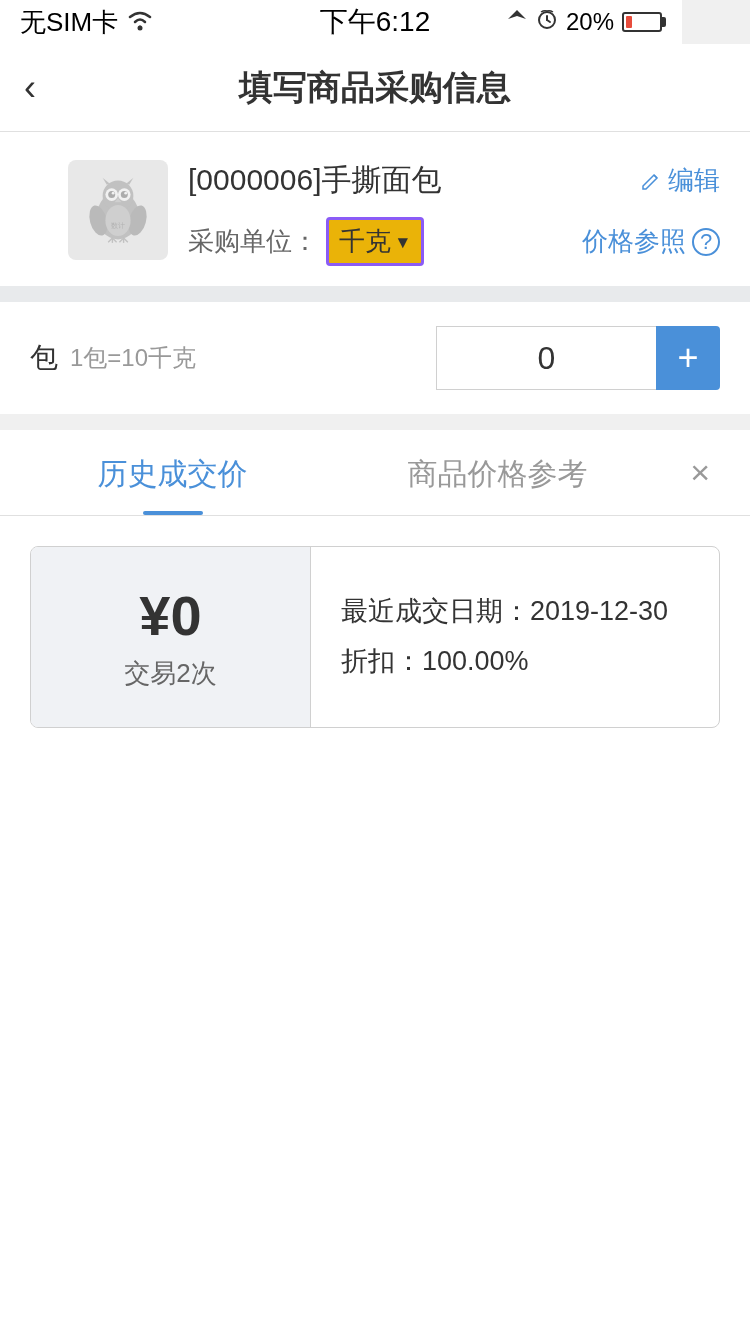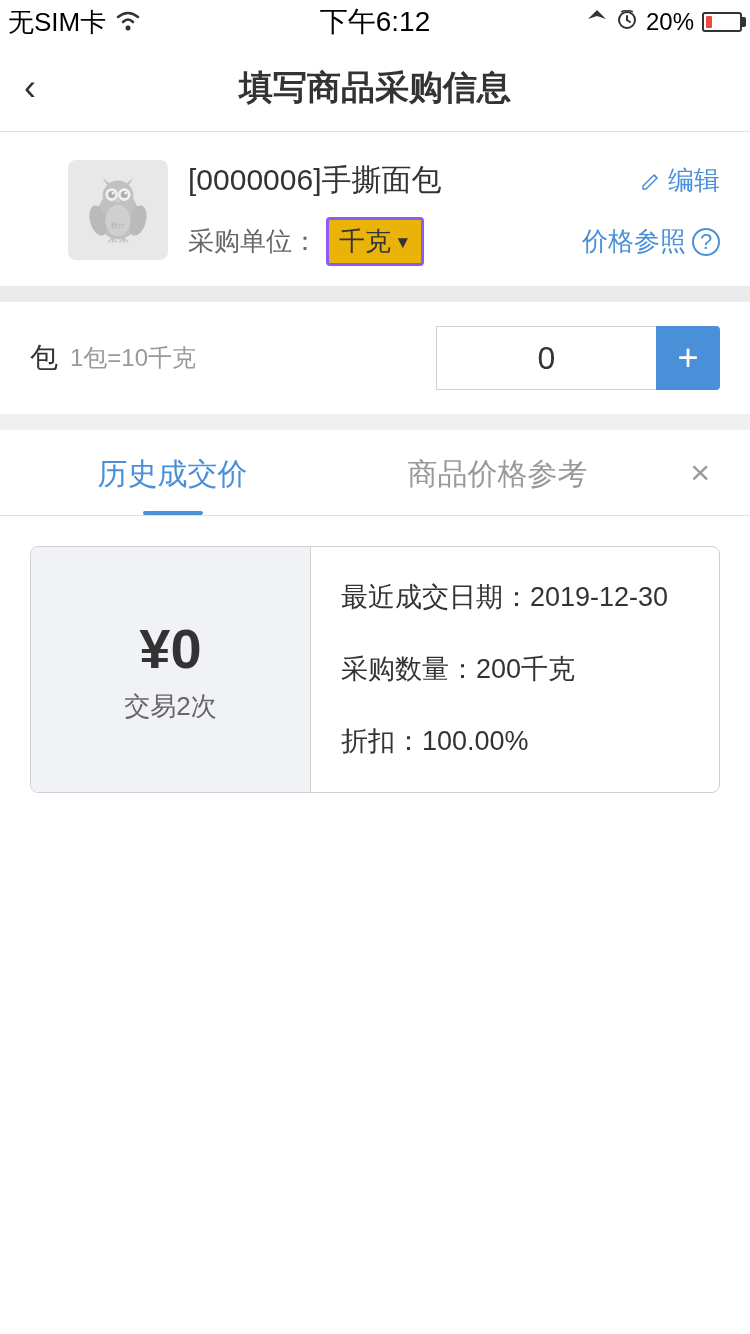--- a/index.html
+++ b/index.html
@@ -7,27 +7,27 @@
     body {
       width: 750px;
       min-height: 1334px;
       font-family: -apple-system, "PingFang SC", "Helvetica Neue", Arial, sans-serif;
       background: #f0f0f0;
       overflow-x: hidden;
     }
 
     
     .status-bar {
-      width: 750px;
+      width: 682px;
       height: 44px;
       background: #fff;
       display: flex;
       align-items: center;
       justify-content: space-between;
-      padding: 0 8px;
+      padding: 0 20px;
       font-size: 28px;
     }
     .status-left {
       display: flex;
       align-items: center;
       gap: 8px;
       font-size: 26px;
       font-weight: 500;
     }
     .status-center {
@@ -305,21 +305,21 @@
     .trade-count {
       font-size: 26px;
       color: #666;
       margin-top: 8px;
     }
     .card-right {
       flex: 1;
       padding: 32px 30px;
       display: flex;
       flex-direction: column;
-      gap: 34px;
+      gap: 12px;
       justify-content: center;
     }
     .card-detail-row {
       font-size: 27px;
       color: #333;
       line-height: 1.4;
     }
 
     
     .white-space {
@@ -463,23 +463,20 @@
         <div class="price-amount">
           <span>¥</span><span>0</span>
         </div>
         <div class="trade-count">交易2次</div>
       </div>
       <div class="card-right">
         <div class="card-detail-row">
           <span>最近成交日期：</span><span>2019-12-30</span>
         </div>
         <div class="card-detail-row">
-          <span>采购数量：</span><span>200千克</span>
-        </div>
-        <div class="card-detail-row">
           <span>折扣：</span><span>100.00%</span>
         </div>
       </div>
     </div>
   </div>
 </div>
 
 <div class="white-space"></div>
 
 </body></html>

